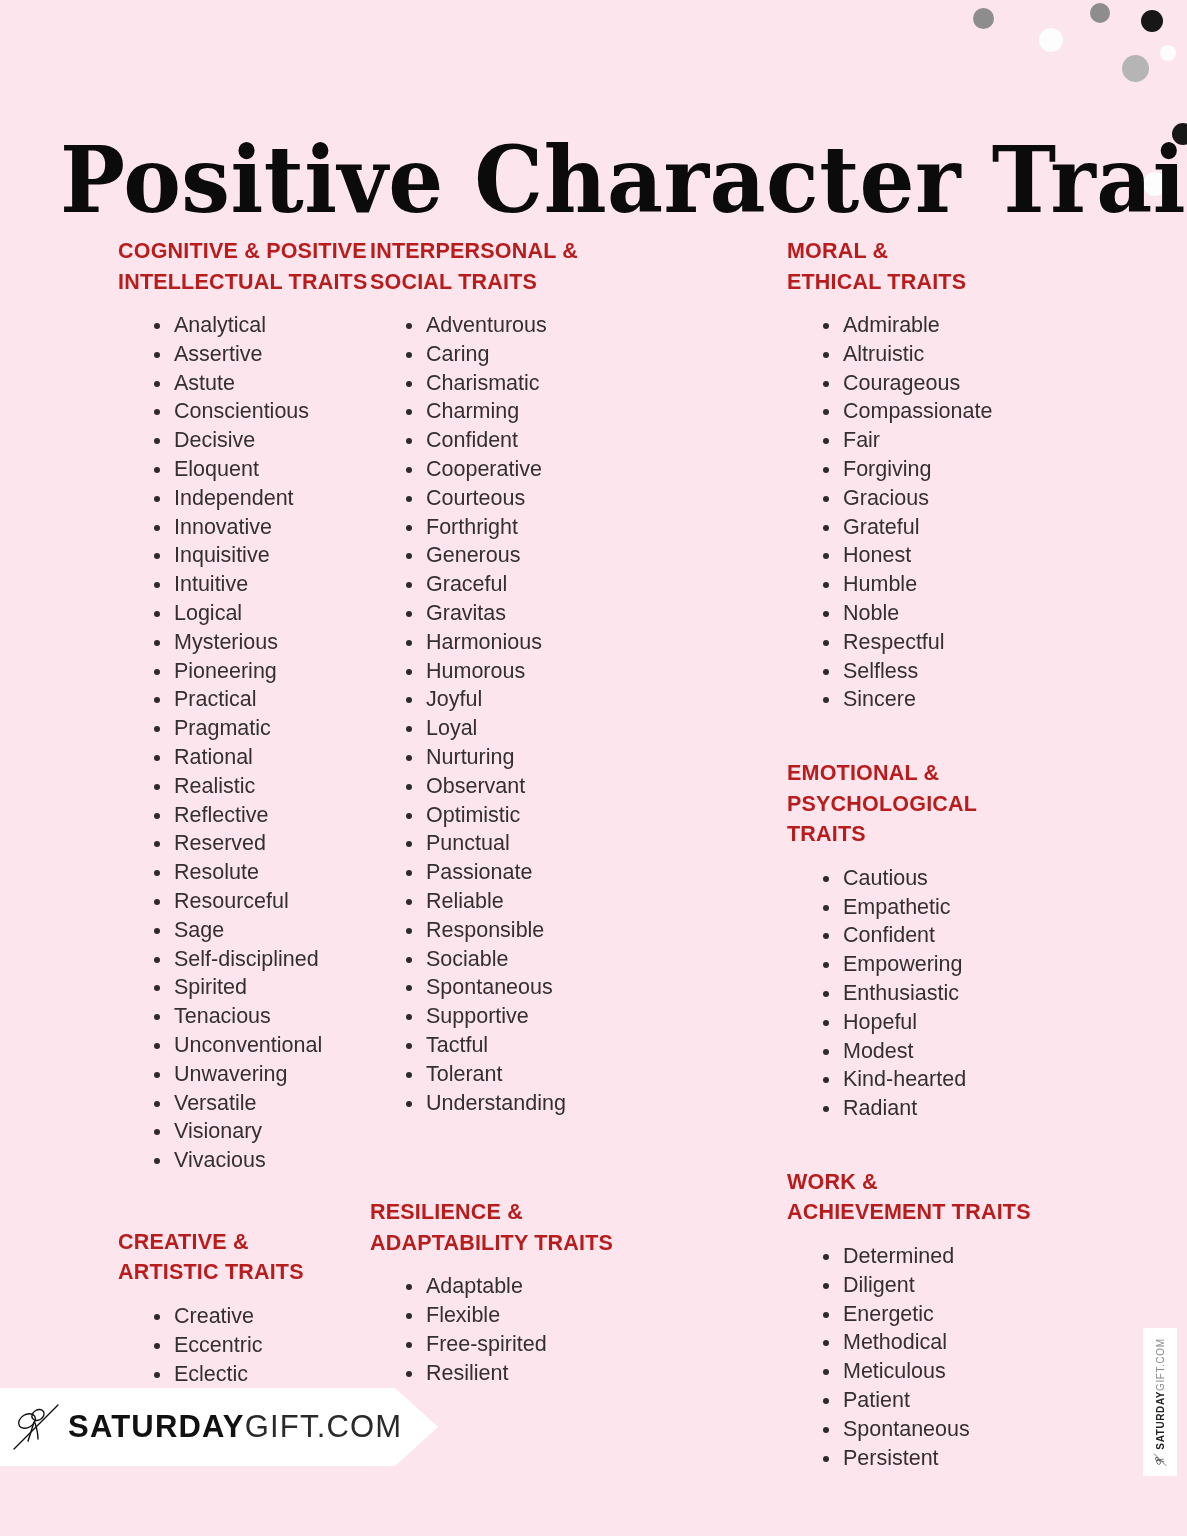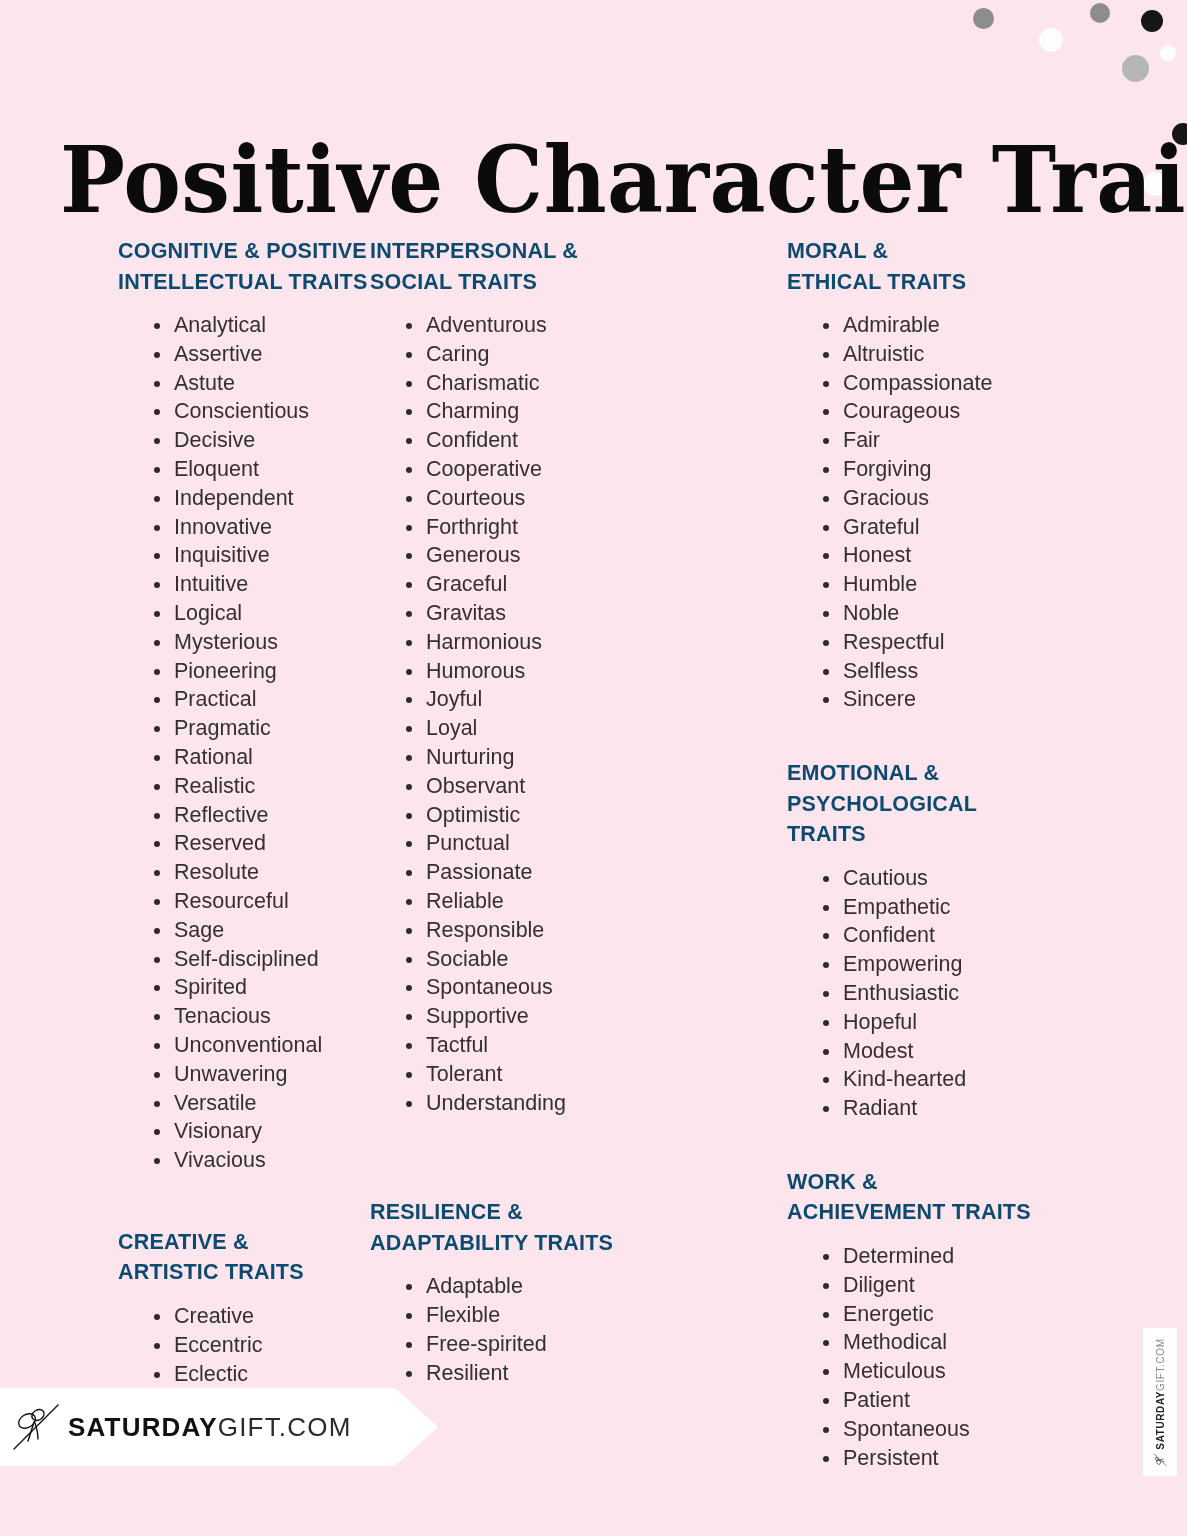--- a/index.html
+++ b/index.html
@@ -67,21 +67,21 @@
   .col-3 { width: 380px; padding-left: 0px; margin-left: 45px; }
 
   .section { margin-bottom: 0; }
 
   .section-title {
     font-family: "Liberation Sans", sans-serif;
     font-weight: bold;
     font-size: 21.5px;
     line-height: 1.42;
     letter-spacing: 0.2px;
-    color: #0c4a6e;
+    color: #b91c1c;
     margin: 0 0 14px 0;
     white-space: pre-line;
   }
 
   ul.traits {
     list-style: none;
     margin: 0;
     padding: 0 0 0 36px;
   }
   ul.traits li {
@@ -114,21 +114,21 @@
     background: #ffffff;
     clip-path: polygon(0 0, 395px 0, 438px 39px, 395px 78px, 0 78px);
     display: flex;
     align-items: center;
     padding-left: 10px;
     box-sizing: border-box;
     z-index: 6;
   }
   .bow-icon { width: 56px; height: 56px; flex: 0 0 56px; }
   .logo-text {
-    font-size: 26px;
+    font-size: 31px;
     letter-spacing: 1.2px;
     white-space: nowrap;
     color: #111;
     margin-left: 2px;
   }
   .logo-text .bold { font-weight: bold; }
   .logo-text .light { font-weight: normal; color: #2a2a2a; }
 
   
   .vwatermark {
@@ -271,22 +271,22 @@
     </div>
   </div>
 
   <div class="col col-3">
     <div class="section">
       <div class="section-title">MORAL &amp;
 ETHICAL TRAITS</div>
       <ul class="traits">
           <li>Admirable</li>
           <li>Altruistic</li>
+          <li>Courageous</li>
           <li>Compassionate</li>
-          <li>Courageous</li>
           <li>Fair</li>
           <li>Forgiving</li>
           <li>Gracious</li>
           <li>Grateful</li>
           <li>Honest</li>
           <li>Humble</li>
           <li>Noble</li>
           <li>Respectful</li>
           <li>Selfless</li>
           <li>Sincere</li>

